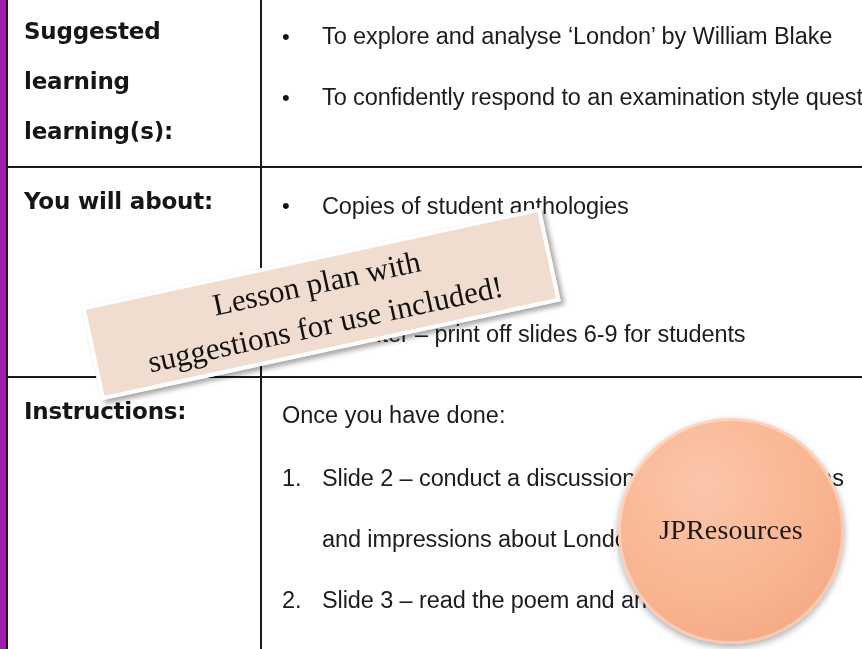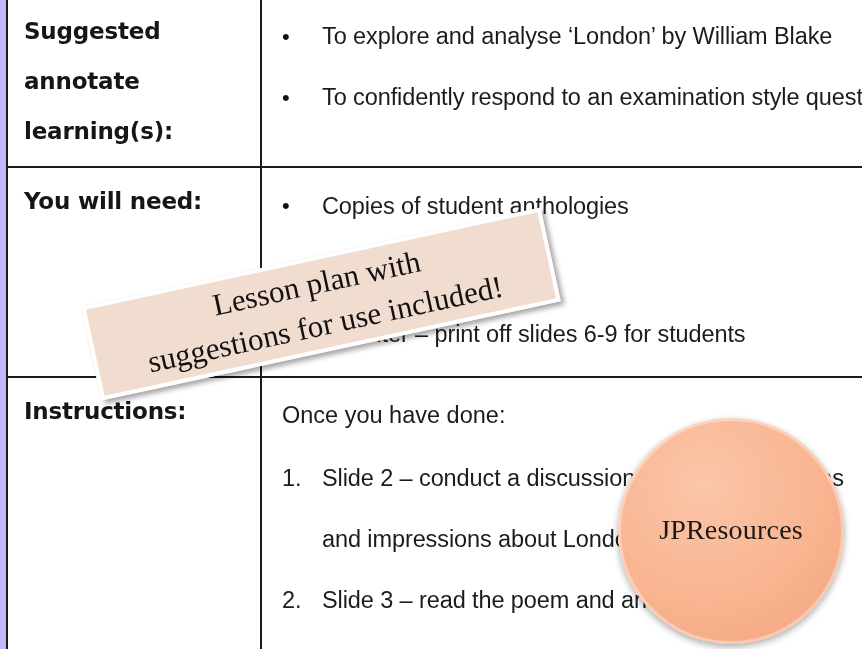--- a/index.html
+++ b/index.html
@@ -15,21 +15,21 @@
     position: relative;
   }
 
   #page {
     position: absolute;
     left: 0;
     top: 0;
     width: 862px;
     height: 649px;
     overflow: hidden;
-    background: #c4b5fd;
+    background: #a21caf;
   }
 
   
   .doc-table {
     position: absolute;
     left: 6px;
     top: -4px;
     width: 1030px;      
     border-collapse: collapse;
     table-layout: fixed;
@@ -175,36 +175,36 @@
 
 <div id="page">
 
   <table class="doc-table">
     <tbody>
 
       <tr class="row-objectives">
         <td class="col-label">
           <div class="label-text">
             <div>Suggested</div>
-            <div>annotate</div>
+            <div>learning</div>
             <div>learning(s):</div>
           </div>
         </td>
         <td class="col-body">
           <ul class="blist">
             <li>To explore and analyse ‘London’ by William Blake</li>
             <li>To confidently respond to an examination style question</li>
           </ul>
         </td>
       </tr>
 
       <tr class="row-need">
         <td class="col-label">
           <div class="label-text">
-            <div>You will need:</div>
+            <div>You will about:</div>
           </div>
         </td>
         <td class="col-body">
           <ul class="blist">
             <li>Copies of student anthologies</li>
             <li>Powerpoint slides</li>
             <li>A printer – print off slides 6-9 for students</li>
           </ul>
         </td>
       </tr>

